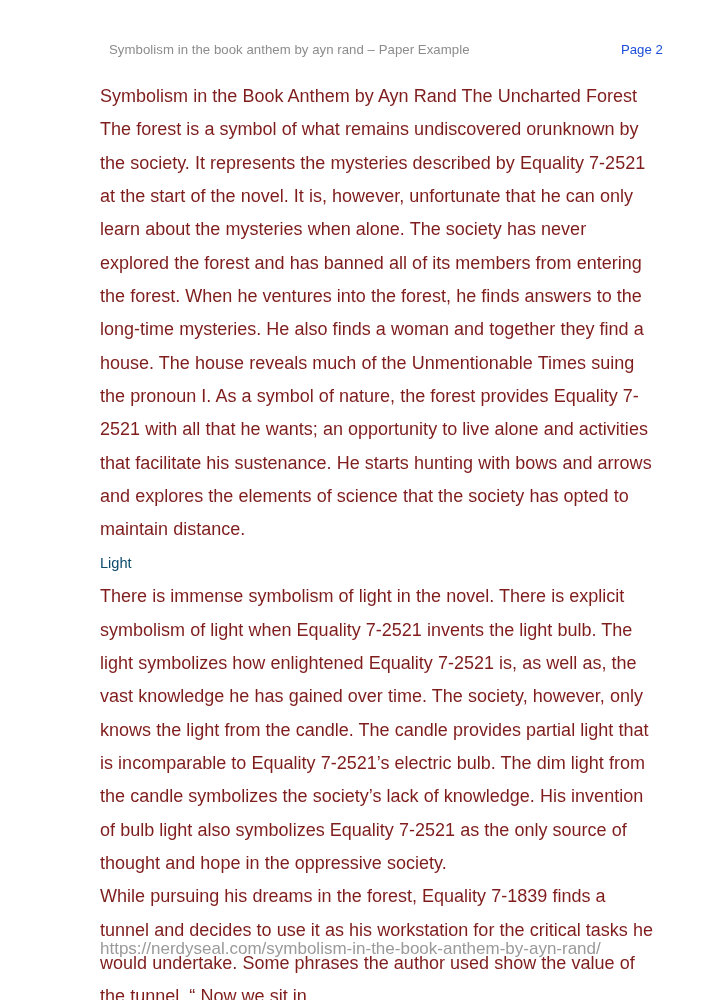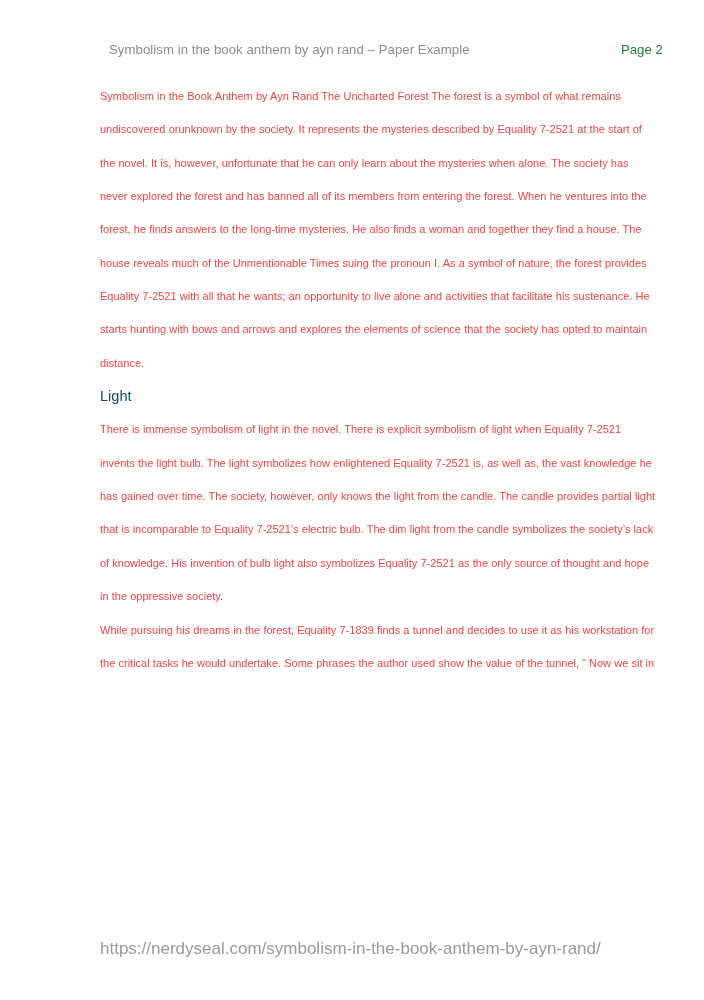--- a/index.html
+++ b/index.html
@@ -38,36 +38,36 @@
     color: #8c8c8c;
     font-size: 13.2px;
     line-height: 18px;
     white-space: nowrap;
   }
   .header-title {
     color: #8c8c8c;
     letter-spacing: 0.05px;
   }
   .header-pagenum {
-    color: #15803d;
+    color: #1d4ed8;
     letter-spacing: 0.05px;
   }
 
   
   .content {
     position: absolute;
     left: 100px;
     top: 80px;
     width: 556px;
   }
 
   .para {
     margin: 0 0 0 0;
-    color: #ef4444;
-    font-size: 11px;
+    color: #7f1d1d;
+    font-size: 18px;
     line-height: 33.35px;
     text-align: left;
     letter-spacing: 0.005px;
     word-spacing: 0.1px;
   }
 
   
   .heading {
     margin: 0;
     color: #0c4a6e;

